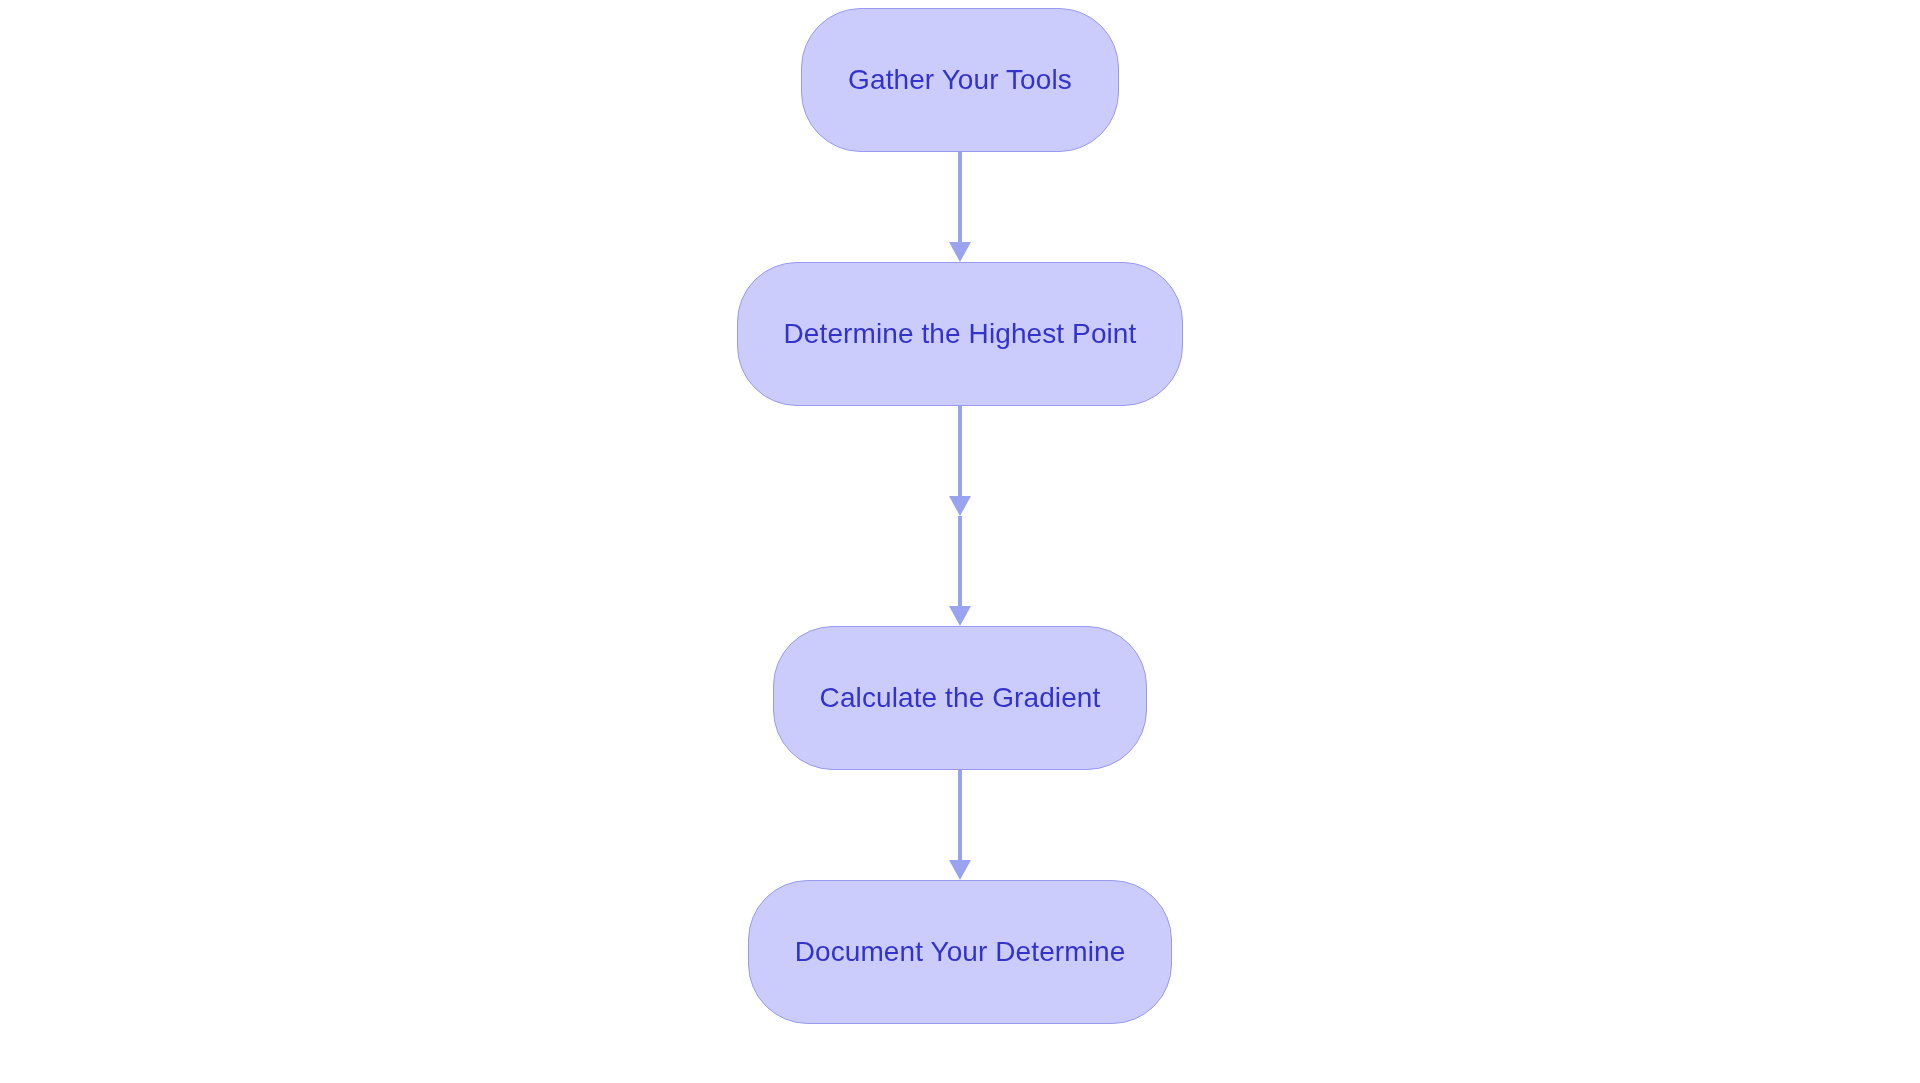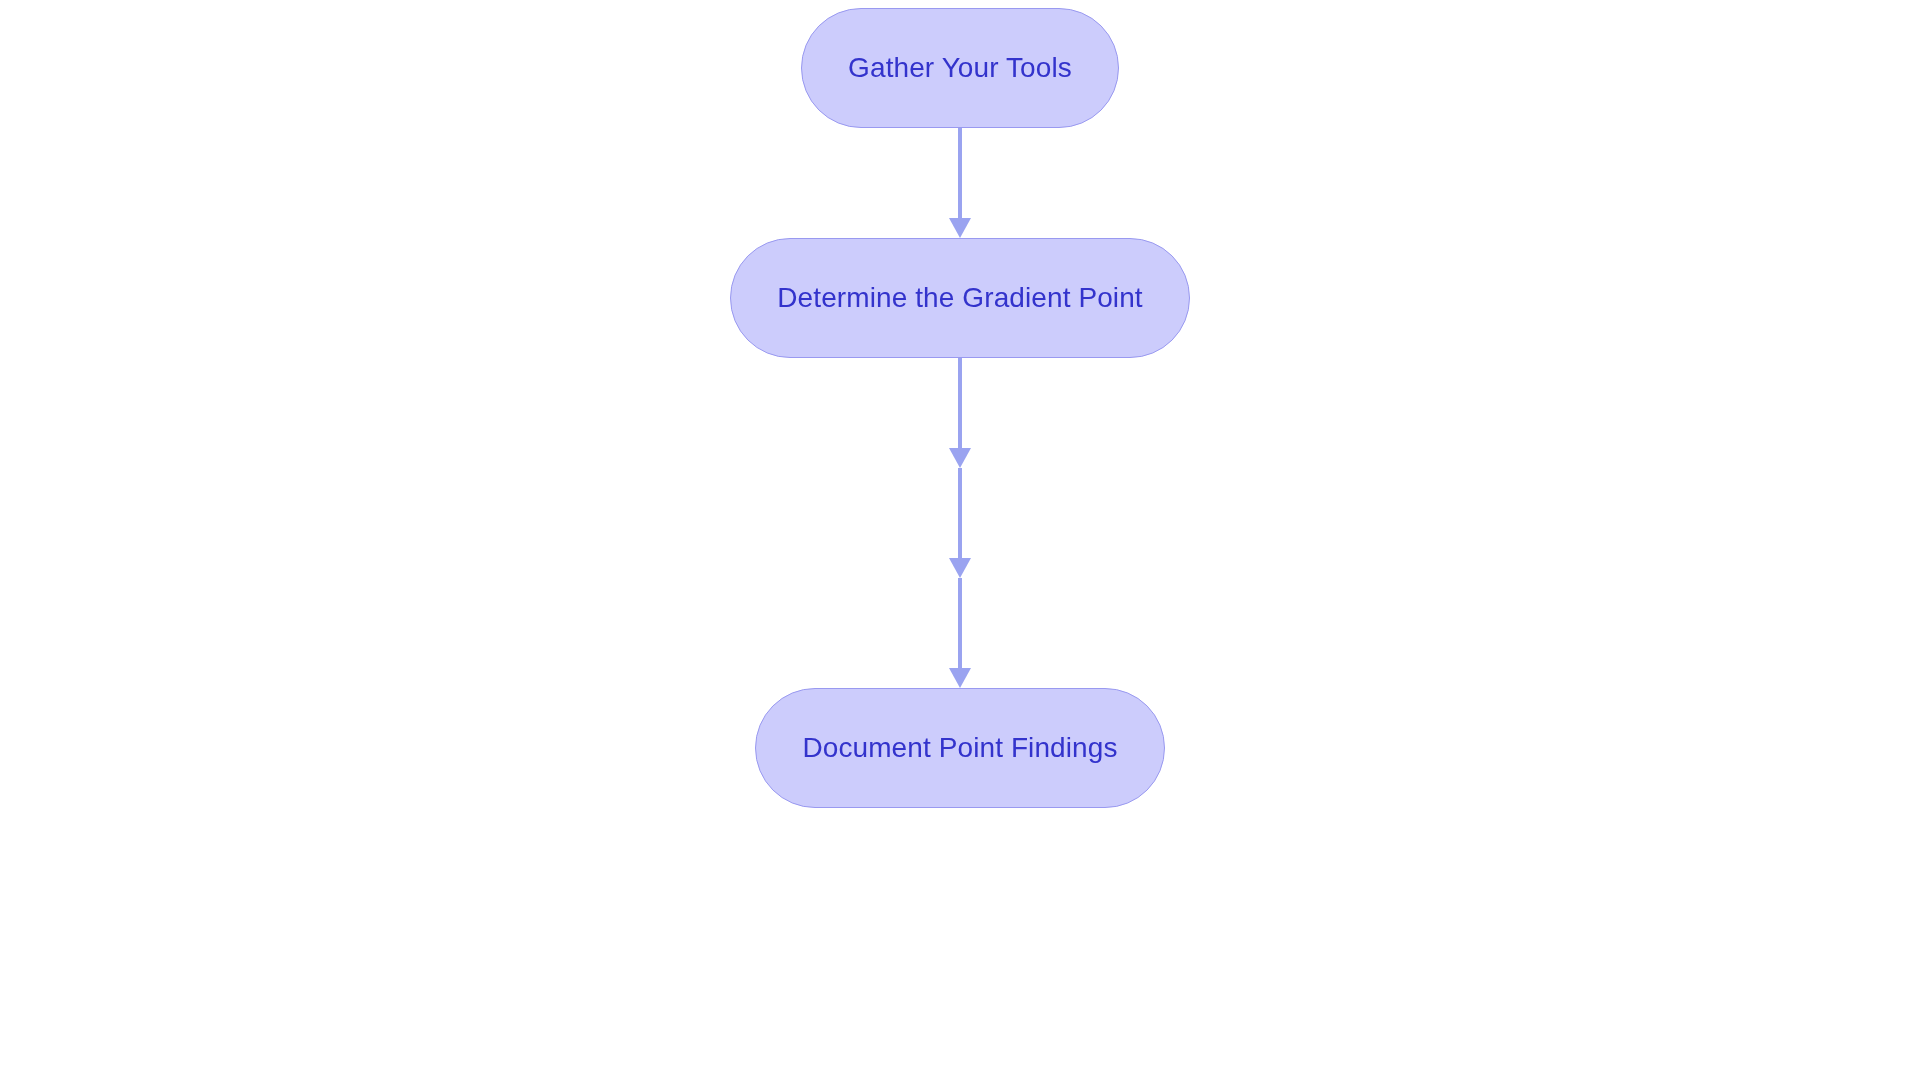--- a/index.html
+++ b/index.html
@@ -27,21 +27,21 @@
     top: 0;
     width: 1920px;
     height: 1083px;
     display: flex;
     flex-direction: column;
     align-items: center;
   }
 
   .flow-node {
     box-sizing: border-box;
-    height: 120px;
+    height: 144px;
     border-radius: 60px;
     background: #ccccfc;
     border: 1.6px solid #9999f0;
     display: flex;
     align-items: center;
     justify-content: center;
     padding: 0 46px;
     flex: none;
   }
 
@@ -96,38 +96,41 @@
     <div class="flow-node">
       <span class="flow-node-label">Gather Your Tools</span>
     </div>
 
     <div class="flow-connector">
       <div class="connector-line"></div>
       <div class="connector-arrowhead"></div>
     </div>
 
     <div class="flow-node">
-      <span class="flow-node-label">Determine the Gradient Point</span>
+      <span class="flow-node-label">Determine the Highest Point</span>
     </div>
 
     <div class="flow-connector">
       <div class="connector-line"></div>
       <div class="connector-arrowhead"></div>
     </div>
 
 
     <div class="flow-connector">
       <div class="connector-line"></div>
       <div class="connector-arrowhead"></div>
     </div>
 
+    <div class="flow-node">
+      <span class="flow-node-label">Calculate the Gradient</span>
+    </div>
 
     <div class="flow-connector">
       <div class="connector-line"></div>
       <div class="connector-arrowhead"></div>
     </div>
 
     <div class="flow-node">
-      <span class="flow-node-label">Document Point Findings</span>
+      <span class="flow-node-label">Document Your Determine</span>
     </div>
 
   </div>
 </div>
 
 </body></html>

